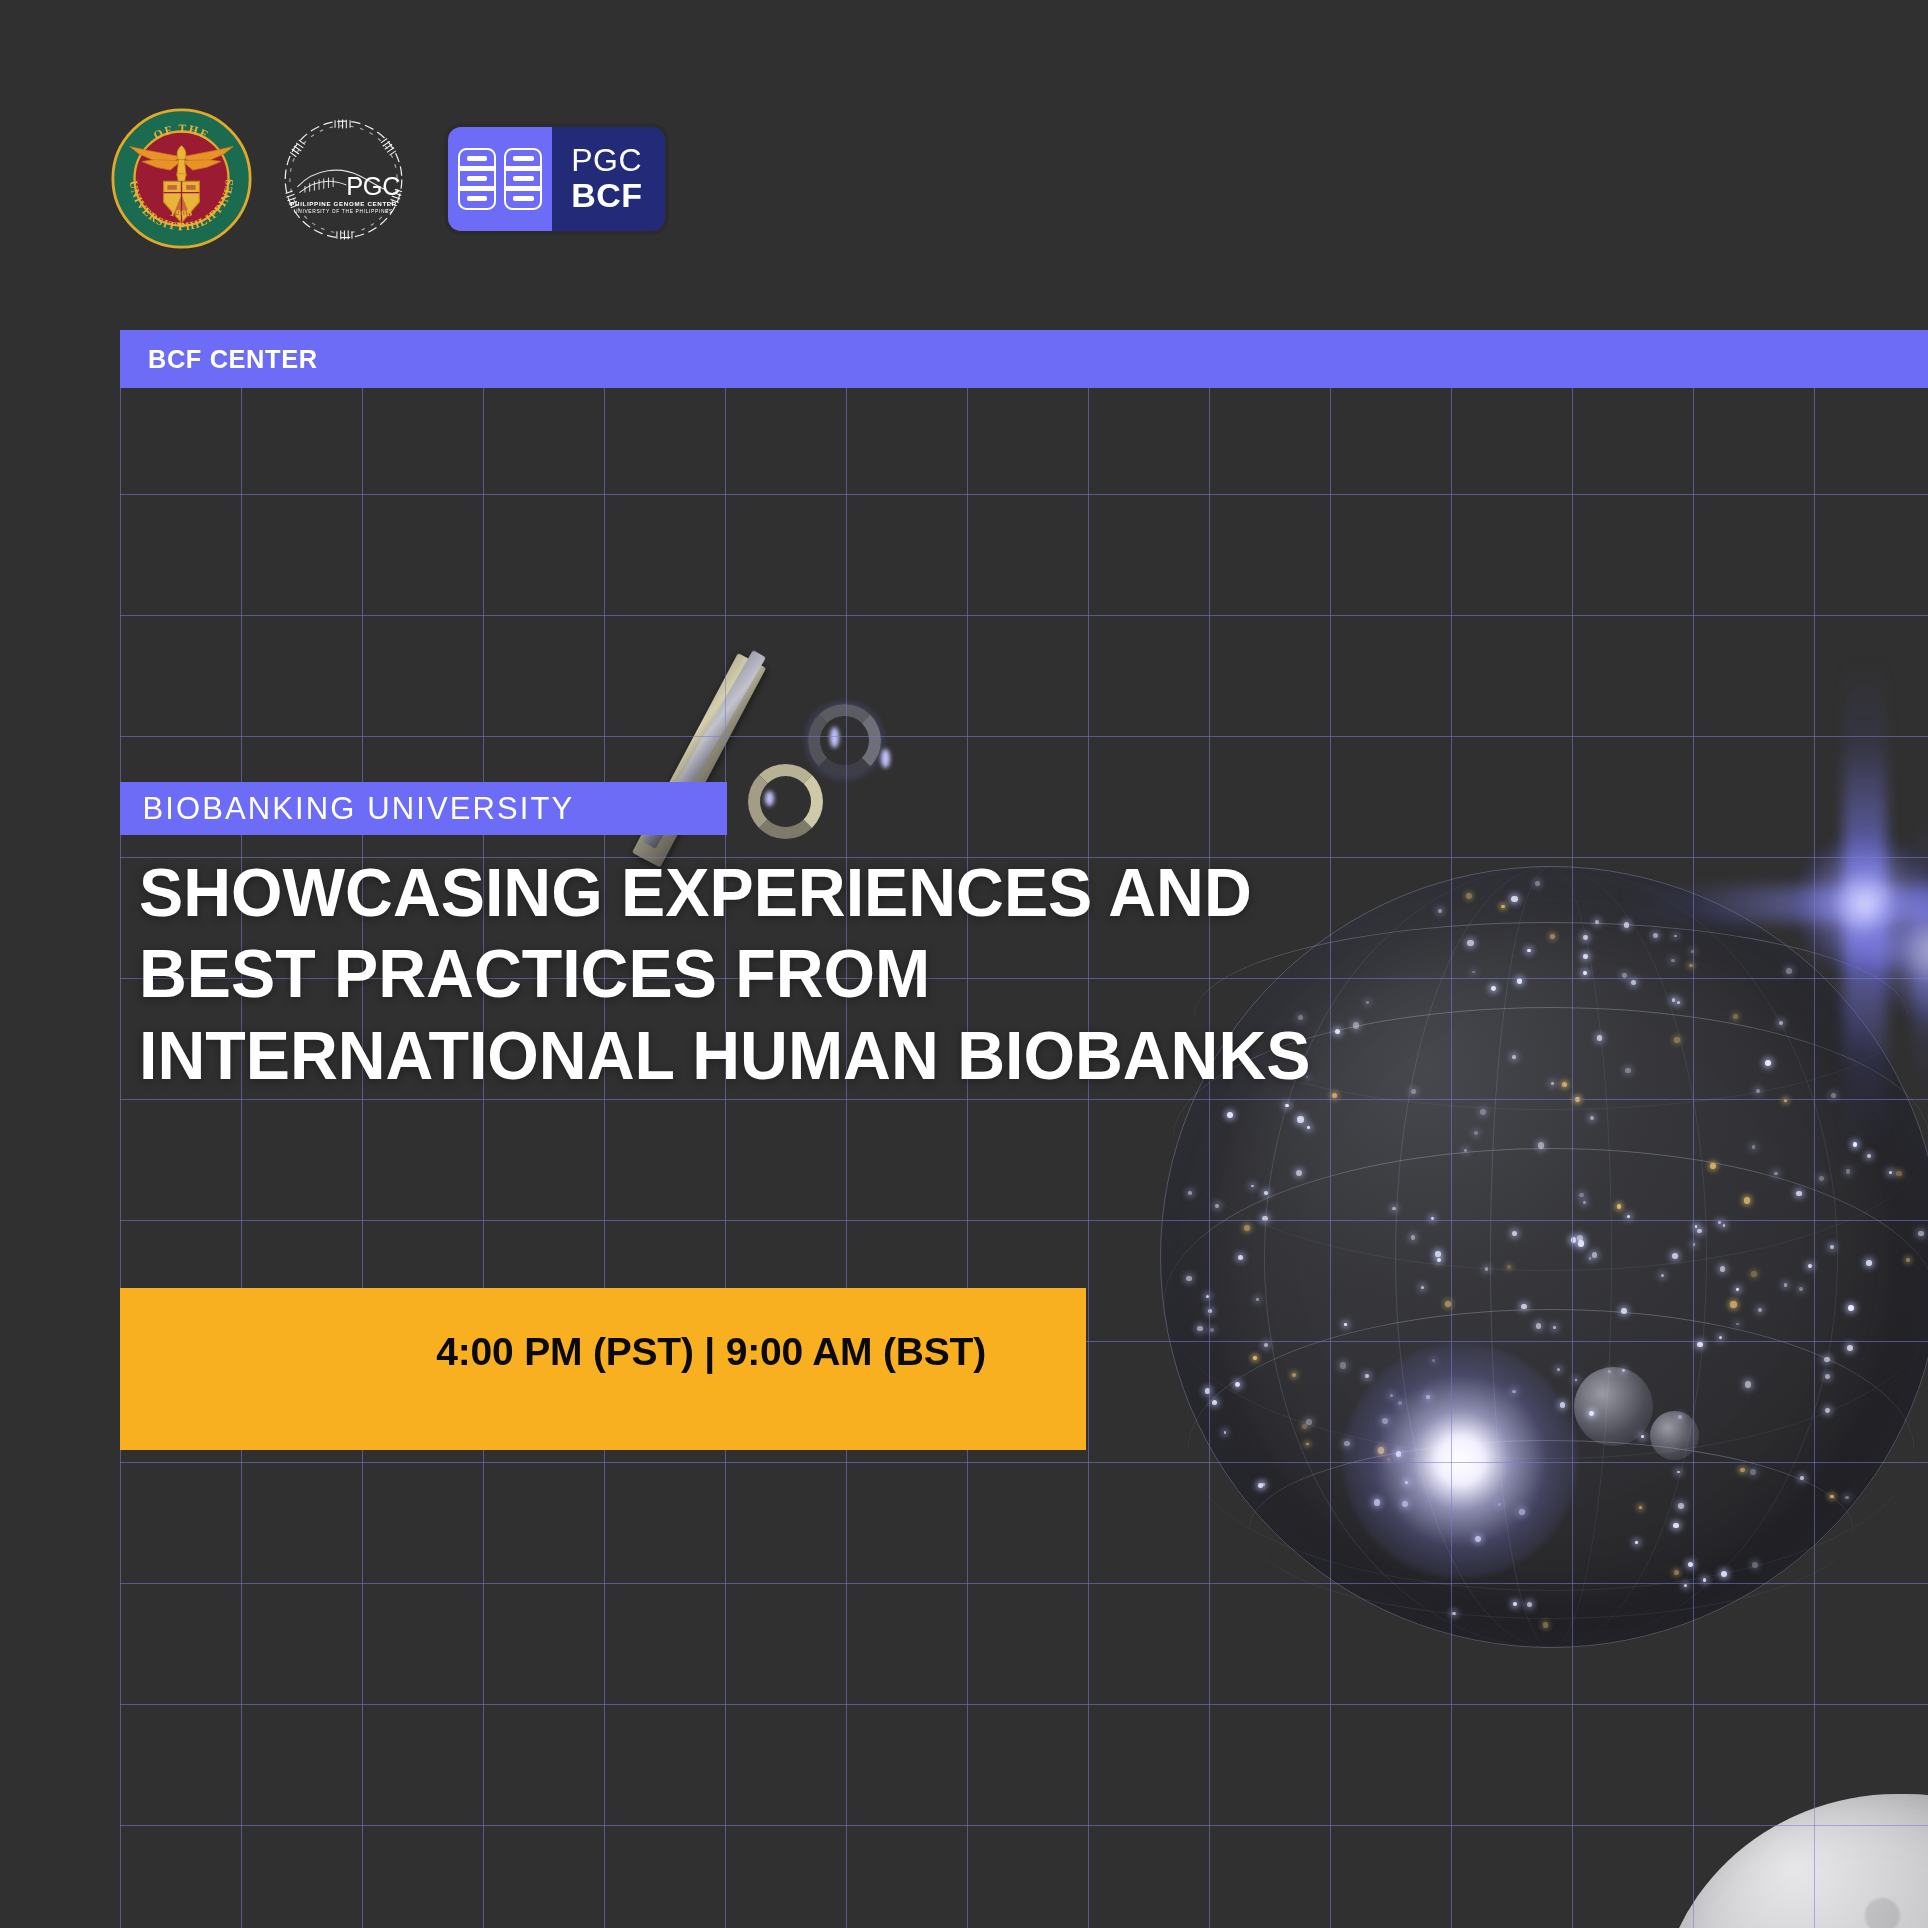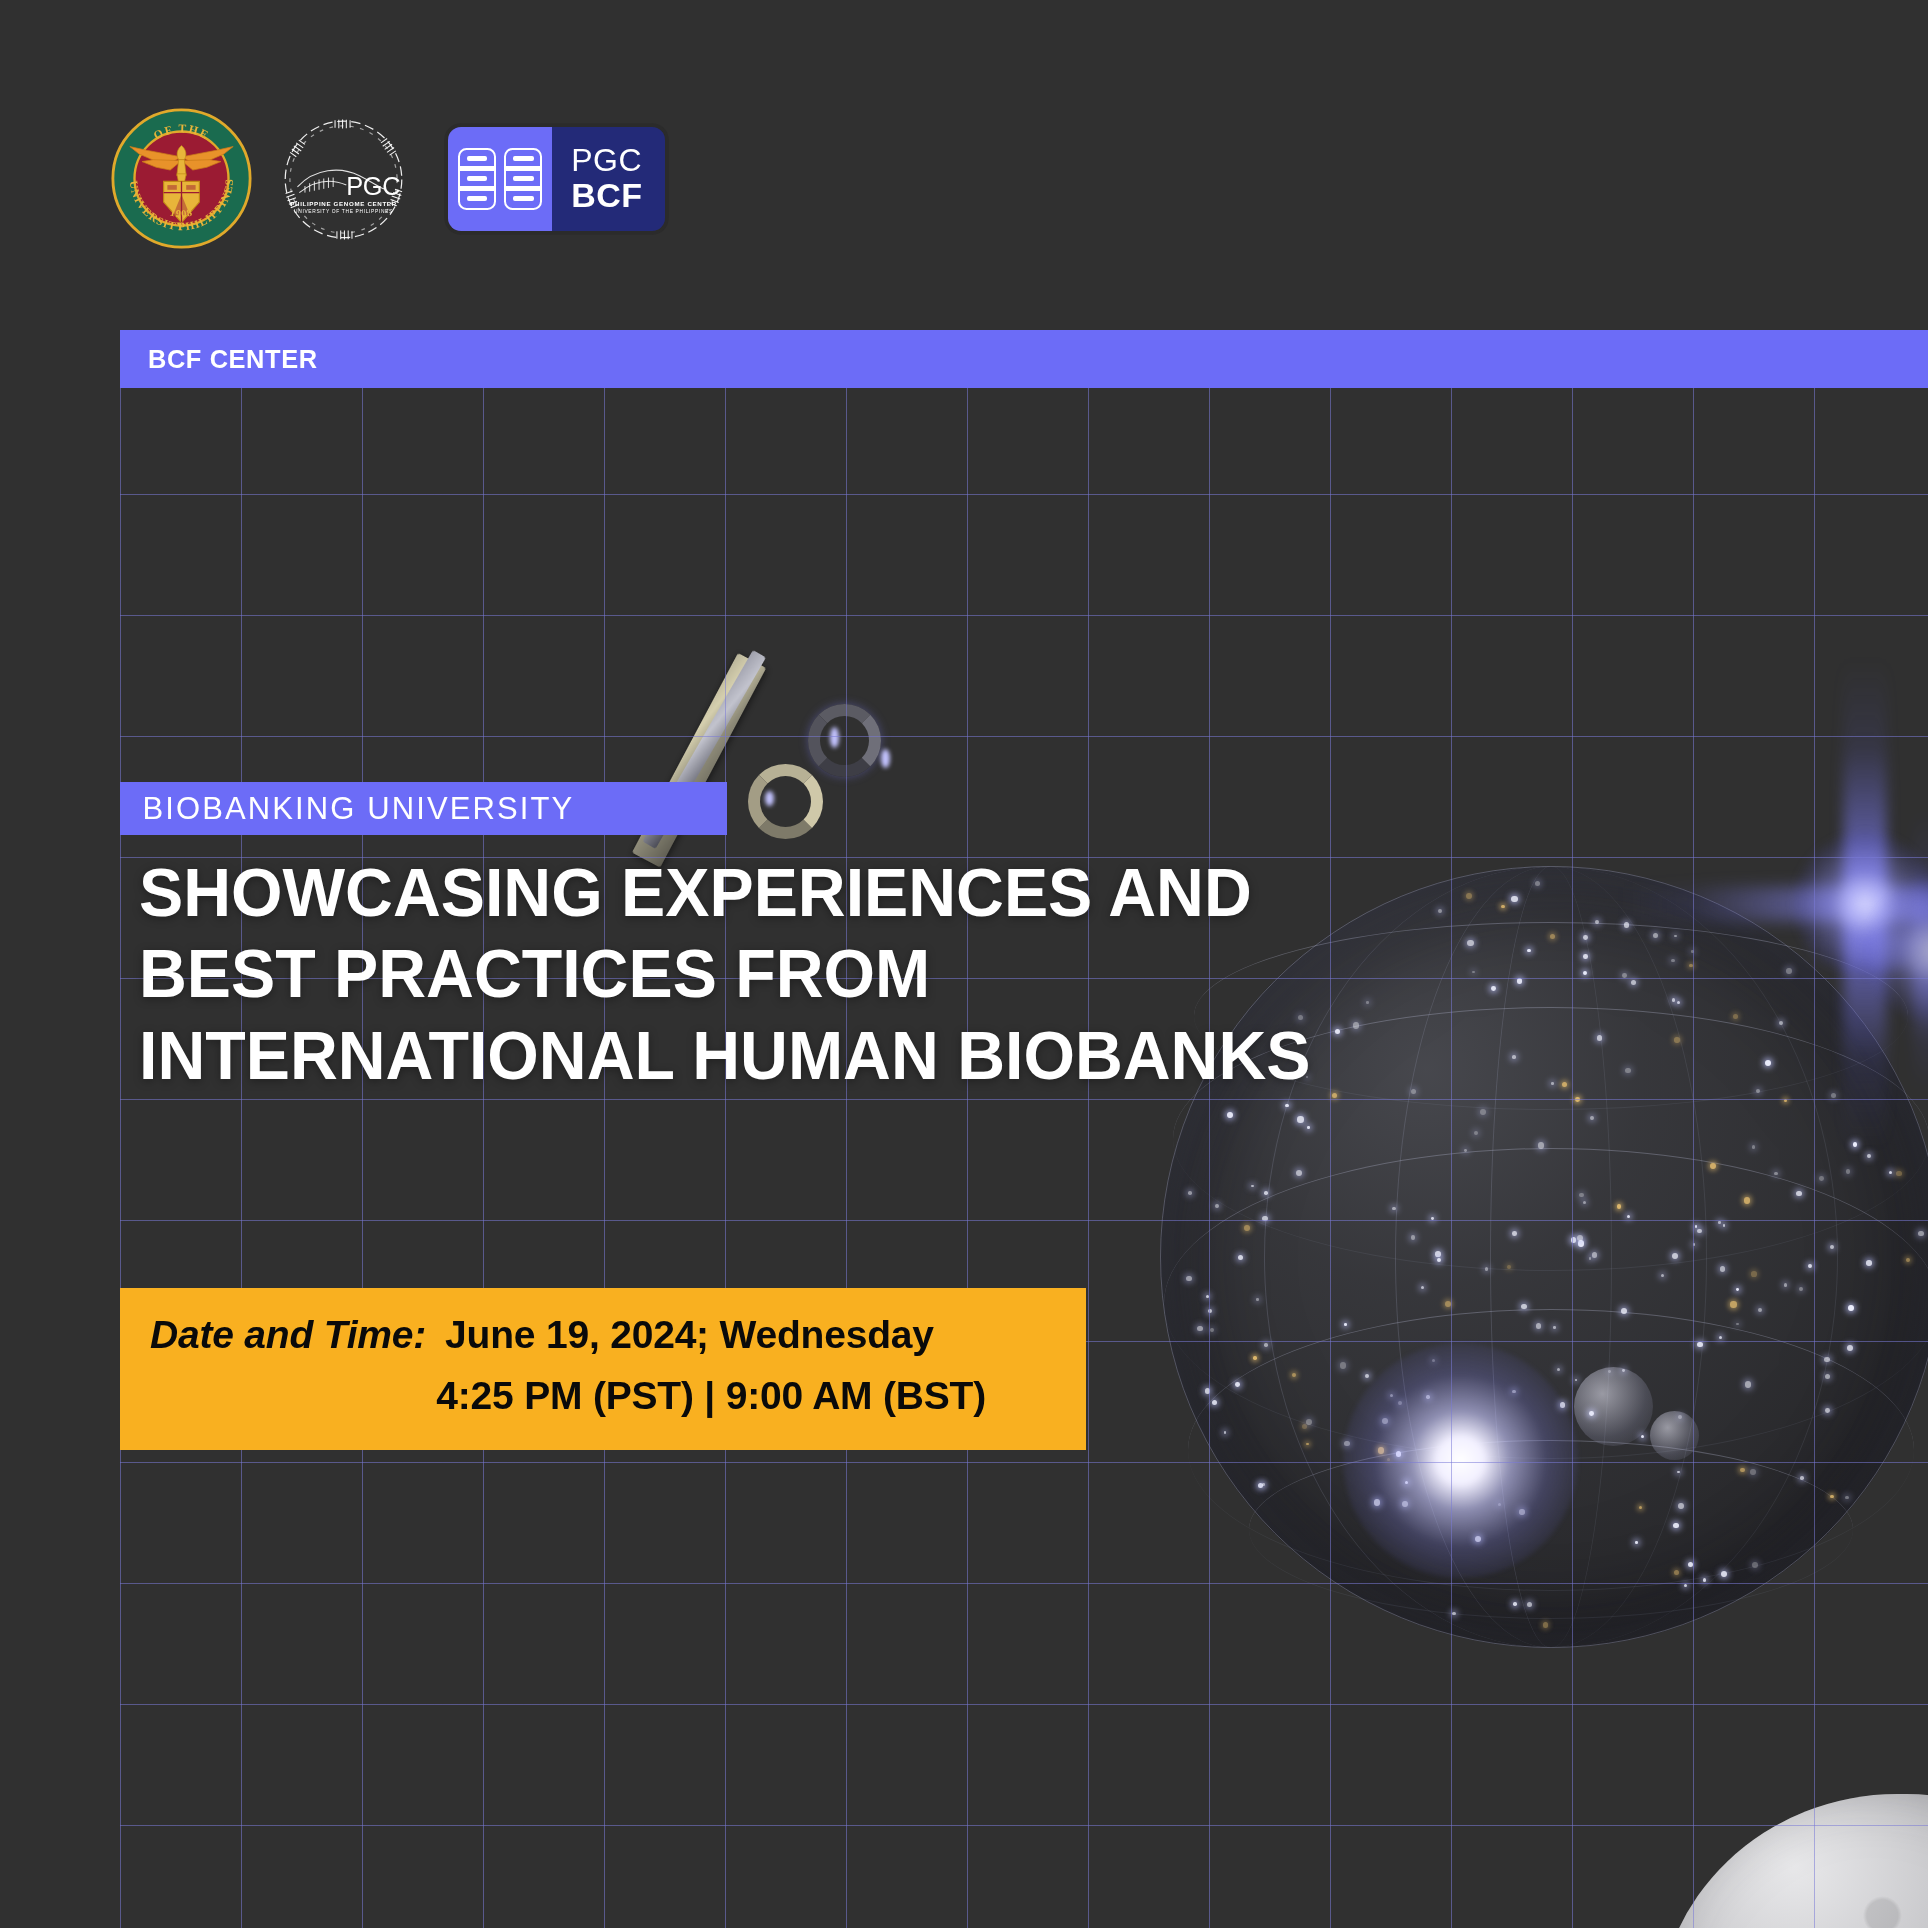--- a/index.html
+++ b/index.html
@@ -600,23 +600,19 @@
     <span class="lbl">BIOBANKING UNIVERSITY</span>
   </div>
 
   <div class="title-block">
     <div class="title-line">SHOWCASING EXPERIENCES AND</div>
     <div class="title-line">BEST PRACTICES FROM</div>
     <div class="title-line">INTERNATIONAL HUMAN BIOBANKS</div>
   </div>
 
   <div class="date-box">
-    <div class="date-row1">
-      <span class="date-label">Date and Time:</span>
-      <span class="date-value">June 19, 2024; Wednesday</span>
-    </div>
     <div class="date-row2">
-      <span class="time-value">4:25 PM (PST) | 9:00 AM (BST)</span>
+      <span class="time-value">4:00 PM (PST) | 9:00 AM (BST)</span>
     </div>
   </div>
 
 </div>
 
 
 </body></html>

